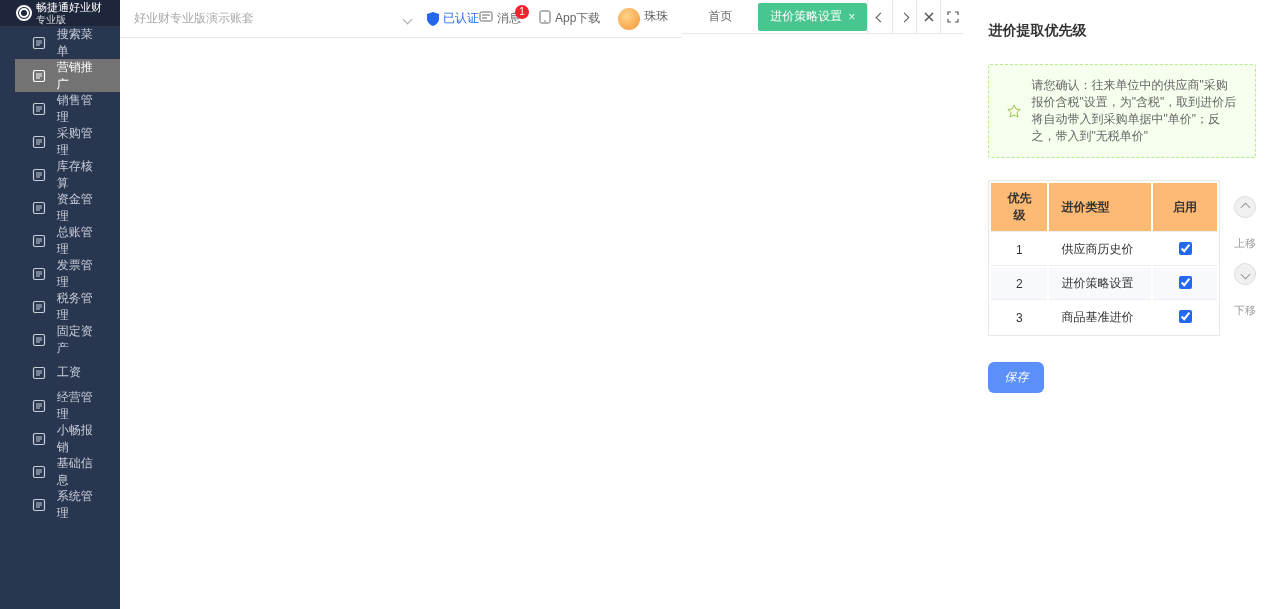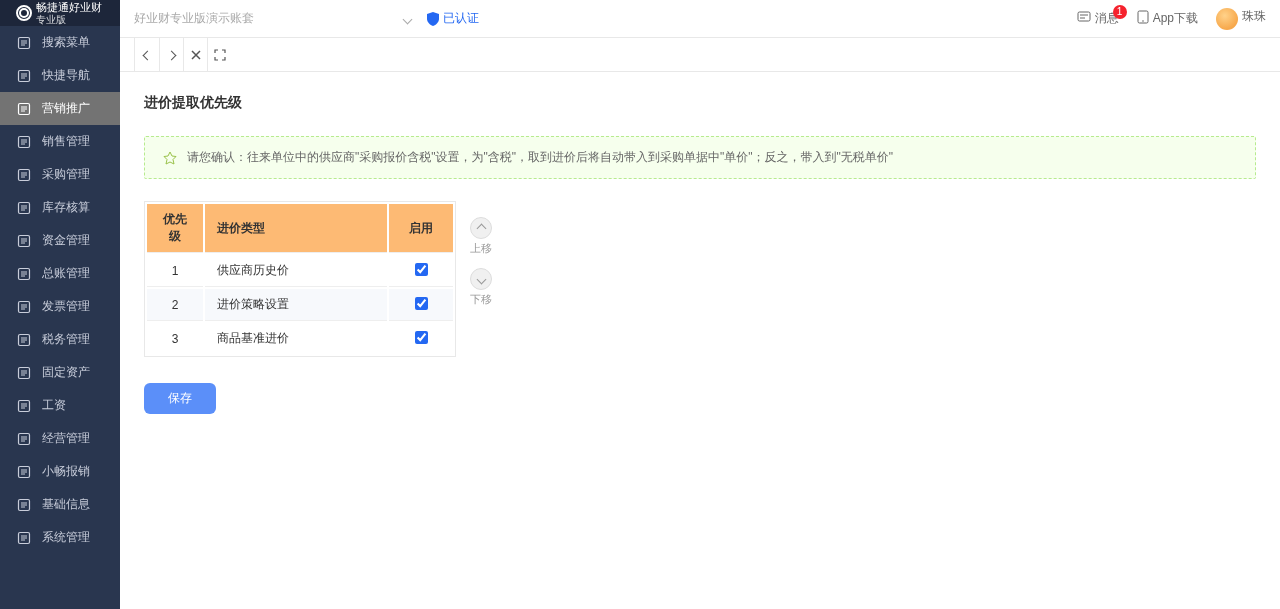--- a/index.html
+++ b/index.html
@@ -9,27 +9,27 @@
 
 .sidebar { width: 120px; background: #29364f; color: #c8cdda; display: flex; flex-direction: column; position: relative; }
 .sidebar-header { height: 26px; background: #1d263a; display: flex; align-items: center; padding: 0 16px; color: #fff; font-size: 11px; }
 .logo { width: 16px; height: 16px; border: 2px solid #fff; border-radius: 50%; margin-right: 4px; display: inline-flex; align-items: center; justify-content: center; }
 .logo::after { content: ""; width: 6px; height: 6px; border: 2px solid #fff; border-radius: 50%; }
 .brand-text { display: flex; flex-direction: column; line-height: 1.1; }
 .brand-sub { font-size: 10px; opacity: 0.8; }
 .sidebar-menu { flex: 1; overflow-y: auto; scrollbar-width: thin; }
 .sidebar-menu::-webkit-scrollbar { width: 6px; }
 .sidebar-menu::-webkit-scrollbar-thumb { background: #4a5568; border-radius: 3px; }
-.menu-item { height: 33px; display: flex; align-items: center; padding: 0 16px; cursor: pointer; font-size: 12px; color: #c8cdda; }
+.menu-item { height: 33px; display: flex; align-items: center; padding: 0 16px; cursor: pointer; font-size: 12px; color: #c8cdda; margin-left: 15px; }
 .menu-item.active { background: #737373; color: #fff; }
 .menu-icon { width: 16px; height: 16px; margin-right: 10px; display: inline-flex; align-items: center; justify-content: center; }
 .sidebar-footer { height: 26px; background: #1a2232; display: flex; align-items: center; justify-content: center; font-size: 11px; color: #c8cdda; cursor: pointer; }
 
 
-.main { flex: 1; display: flex; flex-direction: column; min-width: 0; }
+.main { flex: 1; display: flex; flex-direction: row; min-width: 0; }
 
 
 .topbar { height: 38px; border-bottom: 1px solid #e8e8e8; display: flex; align-items: center; padding: 0 14px; justify-content: space-between; }
 .topbar-left { display: flex; align-items: center; gap: 16px; }
 .account-select { color: #aaa; font-size: 12px; display: flex; align-items: center; gap: 150px; cursor: pointer; }
 .verified { color: #2468f2; display: flex; align-items: center; gap: 4px; font-size: 12px; }
 .topbar-right { display: flex; align-items: center; gap: 18px; color: #666; font-size: 12px; }
 .topbar-item { display: flex; align-items: flex-start; gap: 4px; cursor: pointer; position: relative; }
 .badge { position: absolute; top: -5px; right: -8px; background: #f5222d; color: #fff; border-radius: 8px; padding: 0 4px; font-size: 10px; line-height: 14px; min-width: 14px; text-align: center; }
 .avatar { width: 22px; height: 22px; border-radius: 50%; background: radial-gradient(circle at 40% 35%, #ffd28a 0%, #f7a84b 70%); display: inline-block; }
@@ -54,25 +54,25 @@
 .priority-table { border: 1px solid #e8e8e8; width: 312px; font-size: 12px; }
 .priority-table thead { background: #fdba74; }
 .priority-table th, .priority-table td { padding: 7px 12px; text-align: left; border-bottom: 1px solid #eee; }
 .priority-table th:first-child, .priority-table td:first-child { width: 56px; text-align: center; }
 .priority-table th:last-child, .priority-table td:last-child { width: 64px; text-align: center; }
 .priority-table tbody tr:nth-child(even) { background: #f7f9fc; }
 .priority-table tbody tr:last-child td { border-bottom: none; }
 .chk { width: 13px; height: 13px; accent-color: #2468f2; }
 
 .move-controls { display: flex; flex-direction: column; gap: 12px; padding-top: 16px; }
-.move-btn { display: flex; flex-direction: column; align-items: center; gap: 2px; cursor: pointer; }
+.move-btn { display: flex; flex-direction: column; align-items: center; gap: 18px; cursor: pointer; }
 .move-circle { width: 22px; height: 22px; border-radius: 50%; background: #f0f0f0; border: 1px solid #ddd; display: flex; align-items: center; justify-content: center; color: #999; font-size: 10px; }
 .move-label { font-size: 11px; color: #999; }
 
-.save-btn { margin-top: 26px; background: #5b8ff9; color: #fff; border: none; padding: 7px 24px; border-radius: 6px; font-size: 12px; cursor: pointer; }
+.save-btn { margin-top: 26px; background: #5b8ff9; color: #fff; border: none; padding: 7px 16px; border-radius: 6px; font-size: 12px; cursor: pointer; font-style: italic; }
 
 .chevron::before { content: ""; display: inline-block; width: 6px; height: 6px; border-right: 1.5px solid currentColor; border-bottom: 1.5px solid currentColor; transform: rotate(45deg); }
 .chevron.up::before { transform: rotate(-135deg); margin-top: 3px; }
 .chevron.left::before { transform: rotate(135deg); }
 .chevron.right::before { transform: rotate(-45deg); }
 
 svg { display: block; }
 </style>
 </head>
 <body>
@@ -90,29 +90,20 @@
     <nav class="sidebar-menu" id="sidebar-menu">
         <div class="menu-item">
           <span class="menu-icon">
             <svg width="14" height="14" viewBox="0 0 14 14">
               <rect x="1.5" y="1.5" width="11" height="11" rx="1.5" stroke="currentColor" fill="none" stroke-width="1.2"></rect>
               <path d="M4 5 h6 M4 7 h6 M4 9 h4" stroke="currentColor" stroke-width="1"></path>
             </svg>
           </span>
           <span>搜索菜单</span>
         </div>
-        <div class="menu-item">
-          <span class="menu-icon">
-            <svg width="14" height="14" viewBox="0 0 14 14">
-              <rect x="1.5" y="1.5" width="11" height="11" rx="1.5" stroke="currentColor" fill="none" stroke-width="1.2"></rect>
-              <path d="M4 5 h6 M4 7 h6 M4 9 h4" stroke="currentColor" stroke-width="1"></path>
-            </svg>
-          </span>
-          <span>快捷导航</span>
-        </div>
         <div class="menu-item active">
           <span class="menu-icon">
             <svg width="14" height="14" viewBox="0 0 14 14">
               <rect x="1.5" y="1.5" width="11" height="11" rx="1.5" stroke="currentColor" fill="none" stroke-width="1.2"></rect>
               <path d="M4 5 h6 M4 7 h6 M4 9 h4" stroke="currentColor" stroke-width="1"></path>
             </svg>
           </span>
           <span>营销推广</span>
         </div>
         <div class="menu-item">
@@ -267,20 +258,29 @@
           <span>App下载</span>
         </div>
         <div class="topbar-item">
           <span class="avatar"></span>
           <span>珠珠</span>
         </div>
       </div>
     </div>
 
     <div class="tabsbar">
+      <div class="tabs" id="tabs">
+          <div class="tab">
+            <span>首页</span>
+          </div>
+          <div class="tab active">
+            <span>进价策略设置</span>
+            <span class="tab-close">×</span>
+          </div>
+        </div>
       <div class="tabs-actions">
         <div class="tabs-action">
             <span class="chevron left"></span>
           </div>
         <div class="tabs-action">
             <span class="chevron right"></span>
           </div>
         <div class="tabs-action">
           <svg width="12" height="12" viewBox="0 0 12 12">
               <path d="M2 2 L10 10 M10 2 L2 10" stroke="#555" stroke-width="1.5"></path>

